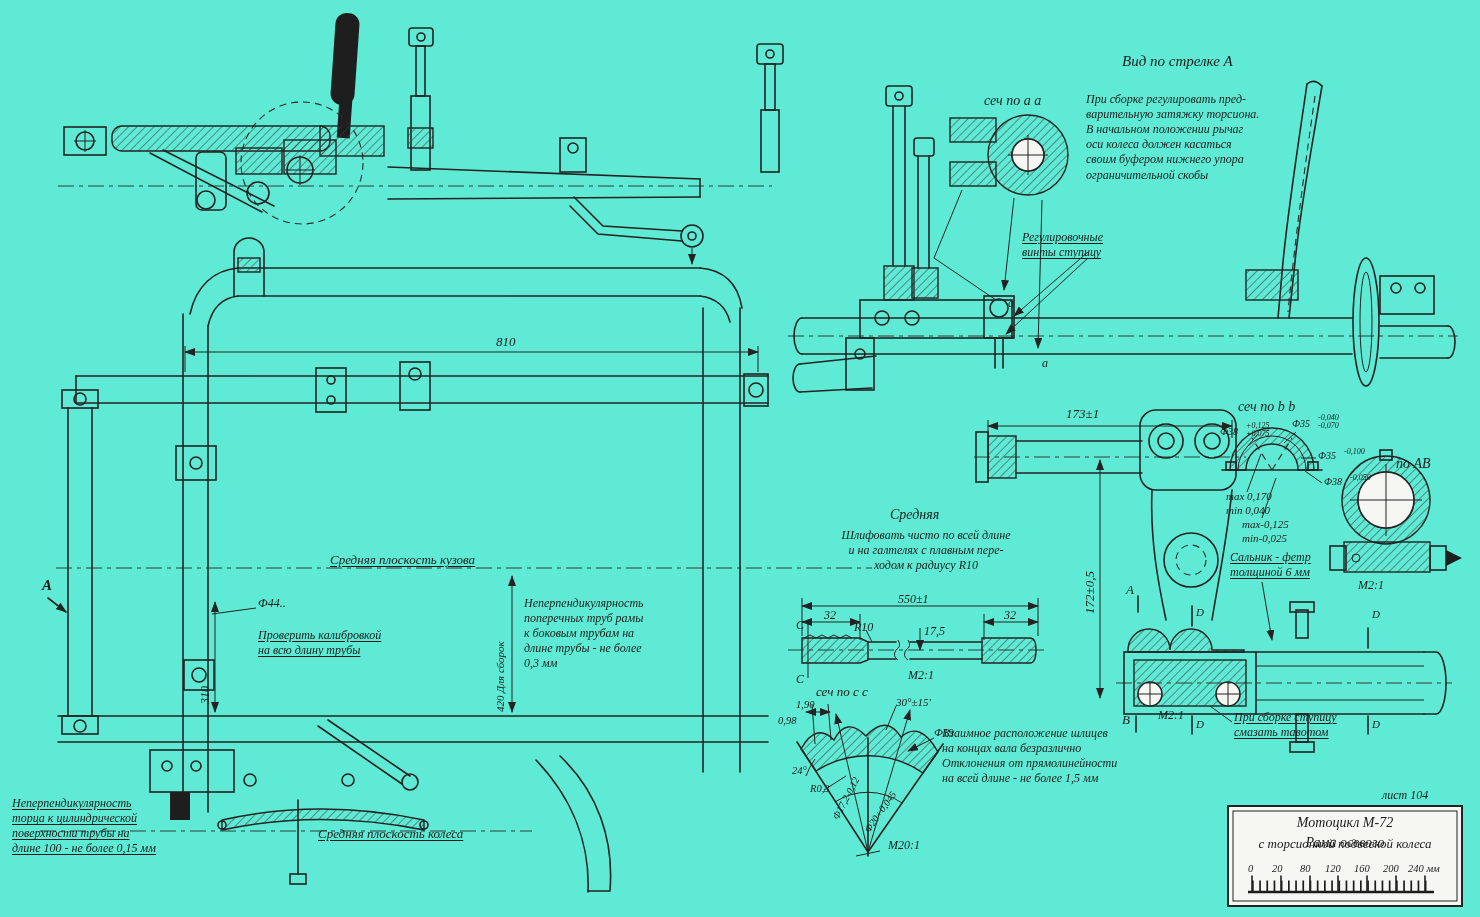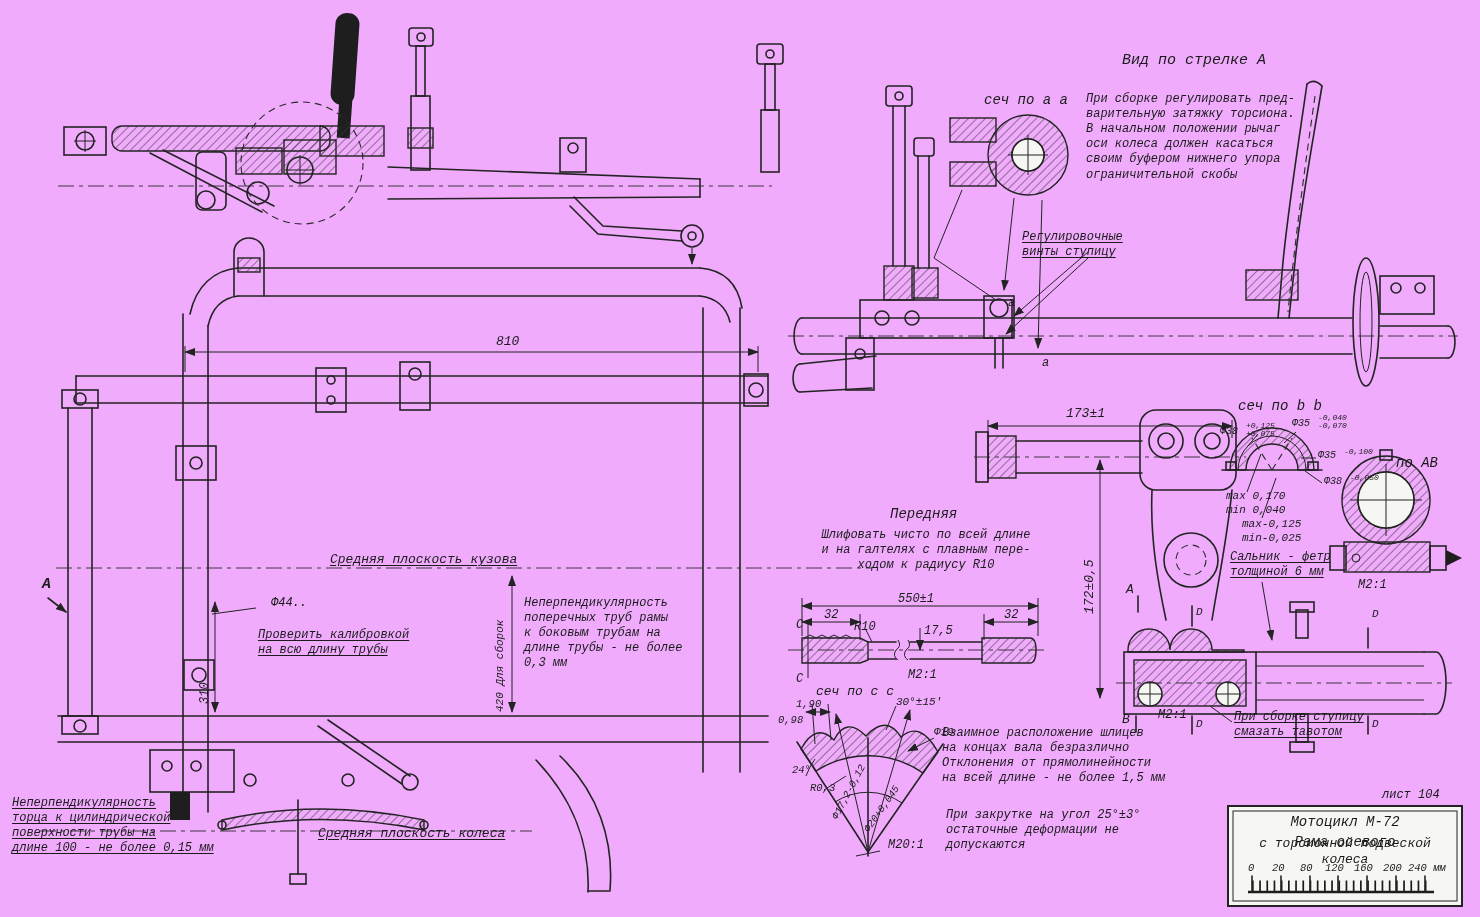--- a/index.html
+++ b/index.html
@@ -1,17 +1,17 @@
 <!DOCTYPE html>
 <html><head>
 <meta charset="utf-8">
 <style>
   html,body{margin:0;padding:0;background:#e8e8e4;}
-  .sheet{position:relative;width:1480px;height:917px;background:#f0abfc;overflow:hidden;
-         font-family:Liberation Mono, monospace;color:#1b1b1b;}
+  .sheet{position:relative;width:1480px;height:917px;background:#5eead4;overflow:hidden;
+         font-family:Liberation Serif, serif;color:#1b1b1b;}
   .sheet svg{position:absolute;left:0;top:0;}
   .txt{position:absolute;font-style:italic;white-space:pre-line;line-height:1.26;color:#1b1b1b;}
   .u{text-decoration:underline;text-underline-offset:2px;}
   .c{text-align:center;}
   .f10{font-size:10px}.f105{font-size:10.5px}.f11{font-size:11px}.f12{font-size:12px}
   .f125{font-size:12px}.f13{font-size:13px}.f14{font-size:14px}.f15{font-size:15px}
   .tol{font-size:8px;line-height:1.05;}
   .rv{transform:rotate(-90deg);transform-origin:0 0;}
   
   .s{stroke:#232323;stroke-width:1.6;fill:none;stroke-linecap:round;}
@@ -367,21 +367,21 @@
 <div class="txt f11" style="left:1226px;top:490px">max 0,170
 min 0,040</div>
 <div class="txt f11" style="left:1242px;top:518px">max-0,125
 min-0,025</div>
 <div class="txt f12 u" style="left:1230px;top:550px">Сальник - фетр
 толщиной 6 мм</div>
 
 <div class="txt f14" style="left:1396px;top:455px">по АВ</div>
 <div class="txt f12" style="left:1358px;top:578px">М2:1</div>
 
-<div class="txt f14" style="left:890px;top:506px">Передняя</div>
+<div class="txt f14" style="left:890px;top:506px">Средняя</div>
 <div class="txt f125 c" style="left:800px;top:528px;width:252px">Шлифовать чисто по всей длине
 и на галтелях с плавным пере-
 ходом к радиусу R10</div>
 <div class="txt f12" style="left:898px;top:592px">550±1</div>
 <div class="txt f12" style="left:824px;top:608px">32</div>
 <div class="txt f12" style="left:1004px;top:608px">32</div>
 <div class="txt f12" style="left:854px;top:620px">R10</div>
 <div class="txt f12" style="left:924px;top:624px">17,5</div>
 <div class="txt f12" style="left:908px;top:668px">М2:1</div>
 <div class="txt f12" style="left:796px;top:618px">С</div>
@@ -394,31 +394,28 @@
 <div class="txt f11" style="left:934px;top:726px">Ф19</div>
 <div class="txt f105" style="left:792px;top:764px">24°</div>
 <div class="txt f105" style="left:810px;top:782px">R0,3</div>
 <div class="txt f10" style="left:830px;top:816px;transform:rotate(-62deg);transform-origin:0 0">Ф17,2-0,12</div>
 <div class="txt f10" style="left:862px;top:828px;transform:rotate(-55deg);transform-origin:0 0">Ф20+0,045</div>
 <div class="txt f12" style="left:888px;top:838px">М20:1</div>
 <div class="txt f125" style="left:942px;top:726px">Взаимное расположение шлицев
 на концах вала безразлично
 Отклонения от прямолинейности
 на всей длине - не более 1,5 мм</div>
-<div class="txt f125" style="left:946px;top:808px">При закрутке на угол 25°±3°
-остаточные деформации не
-допускаются</div>
 
 <div class="txt f125 u" style="left:1234px;top:710px">При сборке ступицу
 смазать тавотом</div>
 <div class="txt f125" style="left:1382px;top:788px">лист 104</div>
 
 <div class="txt f13" style="left:496px;top:334px">810</div>
 <div class="txt f13 u" style="left:330px;top:552px">Средняя плоскость кузова</div>
-<div class="txt f12" style="left:271px;top:596px">Ф44..</div>
+<div class="txt f12" style="left:258px;top:596px">Ф44..</div>
 <div class="txt f125 u" style="left:258px;top:628px">Проверить калибровкой
 на всю длину трубы</div>
 <div class="txt f12 rv" style="left:198px;top:704px">310</div>
 <div class="txt f125" style="left:524px;top:596px">Неперпендикулярность
 поперечных труб рамы
 к боковым трубам на
 длине трубы - не более
 0,3 мм</div>
 <div class="txt f115 f11 rv" style="left:494px;top:712px">420 Для сборок</div>
 <div class="txt f125 u" style="left:12px;top:796px">Неперпендикулярность

